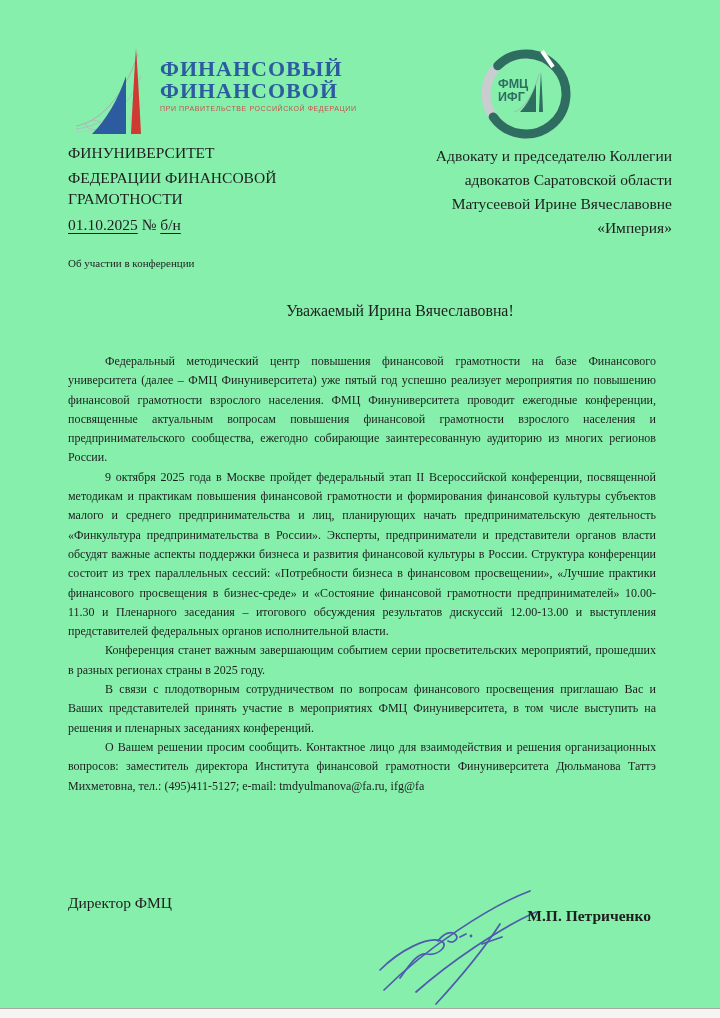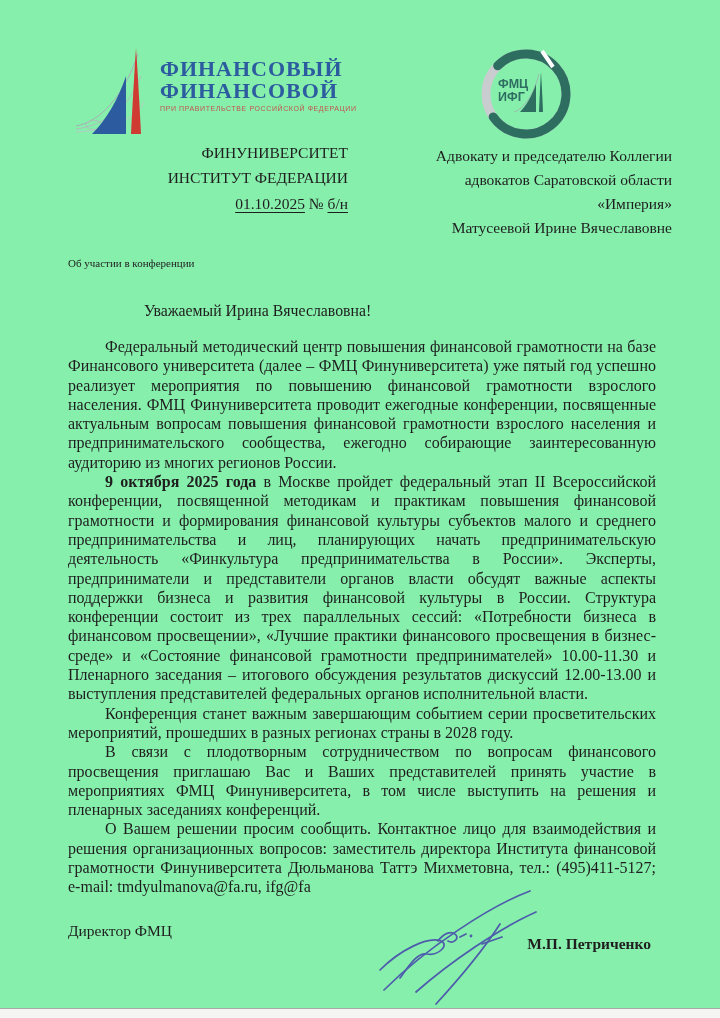--- a/index.html
+++ b/index.html
@@ -23,44 +23,44 @@
     letter-spacing:1px;
     color:#2d5b9f;
   }
   .uni-subtitle{
     font-family:"Liberation Sans", sans-serif;
     font-size:7px;letter-spacing:.6px;
     color:#c4534e;margin-top:3px;white-space:nowrap;
   }
   .fmc-logo{position:absolute;left:476px;top:44px;width:100px;height:100px;}
   
-  .sender{position:absolute;left:68px;top:142px;width:280px;font-size:15.5px;line-height:21px;text-align:right;}
+  .sender{position:absolute;left:68px;top:142px;width:280px;font-size:15.5px;line-height:21px;}
   .sender .row{margin-bottom:4px;}
   .sender .date-row{margin-top:5px;}
   .u{ text-decoration:underline; text-underline-offset:3px;}
   .addressee{
     position:absolute;left:368px;top:144px;width:304px;
     text-align:right;font-size:15.5px;line-height:24px;
   }
   .subject{position:absolute;left:68px;top:257px;font-size:11px;}
   .salutation{
     position:absolute;left:68px;top:302px;width:588px;
-    padding-left:76px;box-sizing:border-box;
+    text-align:center;padding-left:76px;box-sizing:border-box;
     font-size:15.8px;
   }
   
   .body-text{
-    position:absolute;left:68px;top:337px;width:588px;
-    font-size:16px;line-height:19.3px;
+    position:absolute;left:68px;top:352px;width:588px;
+    font-size:12px;line-height:19.3px;
     text-align:justify;
   }
   .body-text p{margin:0;text-indent:37px;}
-  .b{font-weight:bold;}
+  .b{font-weight:normal;}
   
-  .sig-block{position:absolute;left:68px;top:920px;width:588px;font-size:15.5px;line-height:21px;}
+  .sig-block{position:absolute;left:68px;top:892px;width:588px;font-size:15.5px;line-height:21px;}
   .sig-name{position:absolute;right:5px;top:13px;font-weight:bold;}
   .sig-scribble{position:absolute;left:378px;top:886px;width:186px;height:124px;}
   .scan-edge{position:absolute;left:0;right:0;top:1008px;height:1px;background:#a9a9a6;}
   .below-edge{position:absolute;left:0;right:0;top:1009px;bottom:0;background:#f4f4f2;}
 </style>
 </head>
 <body>
 
 <div class="page">
 
@@ -86,43 +86,44 @@
     <line x1="66" y1="7" x2="77" y2="23" stroke="#fdfdfc" stroke-width="4"></line>
     <text x="22" y="44" font-family="Liberation Sans, sans-serif" font-size="12.5" font-weight="bold" fill="#2e6e60">ФМЦ</text>
     <text x="22" y="57" font-family="Liberation Sans, sans-serif" font-size="12.5" font-weight="bold" fill="#2e6e60">ИФГ</text>
     <path d="M38,68 C48,65 58,50 63,30" fill="none" stroke="#9fb3ad" stroke-width="0.9"></path>
     <path d="M60,68 L60,40 C56,52 50,62 44,68 Z" fill="#2e6e60"></path>
     <path d="M63,68 C63.6,52 64.4,38 65,28 C65.6,38 66.4,52 67,68 Z" fill="#2e6e60"></path>
   </svg>
 
   <div class="sender">
     <div class="row">ФИНУНИВЕРСИТЕТ</div>
-    <div>ИНСТИТУТ ФЕДЕРАЦИИ</div>
+    <div>ФЕДЕРАЦИИ ФИНАНСОВОЙ</div>
+    <div class="row">ГРАМОТНОСТИ</div>
     <div class="date-row">
       <span class="u">01.10.2025</span>
       <span>№</span>
       <span class="u">б/н</span>
     </div>
   </div>
 
   <div class="addressee">
     <div>Адвокату и председателю Коллегии</div>
     <div>адвокатов Саратовской области</div>
+    <div>Матусеевой Ирине Вячеславовне</div>
     <div>«Империя»</div>
-    <div>Матусеевой Ирине Вячеславовне</div>
   </div>
 
   <div class="subject">Об участии в конференции</div>
 
   <div class="salutation">Уважаемый Ирина Вячеславовна!</div>
 
   <div class="body-text">
     <p>Федеральный методический центр повышения финансовой грамотности на базе Финансового университета (далее – ФМЦ Финуниверситета) уже пятый год успешно реализует мероприятия по повышению финансовой грамотности взрослого населения. ФМЦ Финуниверситета проводит ежегодные конференции, посвященные актуальным вопросам повышения финансовой грамотности взрослого населения и предпринимательского сообщества, ежегодно собирающие заинтересованную аудиторию из многих регионов России.</p>
     <p><span class="b">9 октября 2025 года</span><span> в Москве пройдет федеральный этап II Всероссийской конференции, посвященной методикам и практикам повышения финансовой грамотности и формирования финансовой культуры субъектов малого и среднего предпринимательства и лиц, планирующих начать предпринимательскую деятельность «Финкультура предпринимательства в России». Эксперты, предприниматели и представители органов власти обсудят важные аспекты поддержки бизнеса и развития финансовой культуры в России. Структура конференции состоит из трех параллельных сессий: «Потребности бизнеса в финансовом просвещении», «Лучшие практики финансового просвещения в бизнес-среде» и «Состояние финансовой грамотности предпринимателей» 10.00-11.30 и Пленарного заседания – итогового обсуждения результатов дискуссий 12.00-13.00 и выступления представителей федеральных органов исполнительной власти.</span></p>
-    <p>Конференция станет важным завершающим событием серии просветительских мероприятий, прошедших в разных регионах страны в 2028 году.</p>
+    <p>Конференция станет важным завершающим событием серии просветительских мероприятий, прошедших в разных регионах страны в 2025 году.</p>
     <p>В связи с плодотворным сотрудничеством по вопросам финансового просвещения приглашаю Вас и Ваших представителей принять участие в мероприятиях ФМЦ Финуниверситета, в том числе выступить на решения и пленарных заседаниях конференций.</p>
     <p>О Вашем решении просим сообщить. Контактное лицо для взаимодействия и решения организационных вопросов: заместитель директора Института финансовой грамотности Финуниверситета Дюльманова Таттэ Михметовна, тел.: (495)411-5127; e-mail: tmdyulmanova@fa.ru, ifg@fa</p>
   </div>
 
   <svg class="sig-scribble" viewBox="0 0 186 124" xmlns="http://www.w3.org/2000/svg">
     <g fill="none" stroke="#4d5cab" stroke-width="1.7" stroke-linecap="round">
       <path d="M6,104 C48,62 112,20 152,5"></path>
       <path d="M38,106 C72,76 122,42 158,26"></path>
       <path d="M2,84 C22,64 50,50 63,55 C72,59 60,70 49,68 C40,66 32,78 22,92"></path>
       <path d="M60,55 C66,47 74,44 78,49 C81,53 75,58 70,55"></path>

